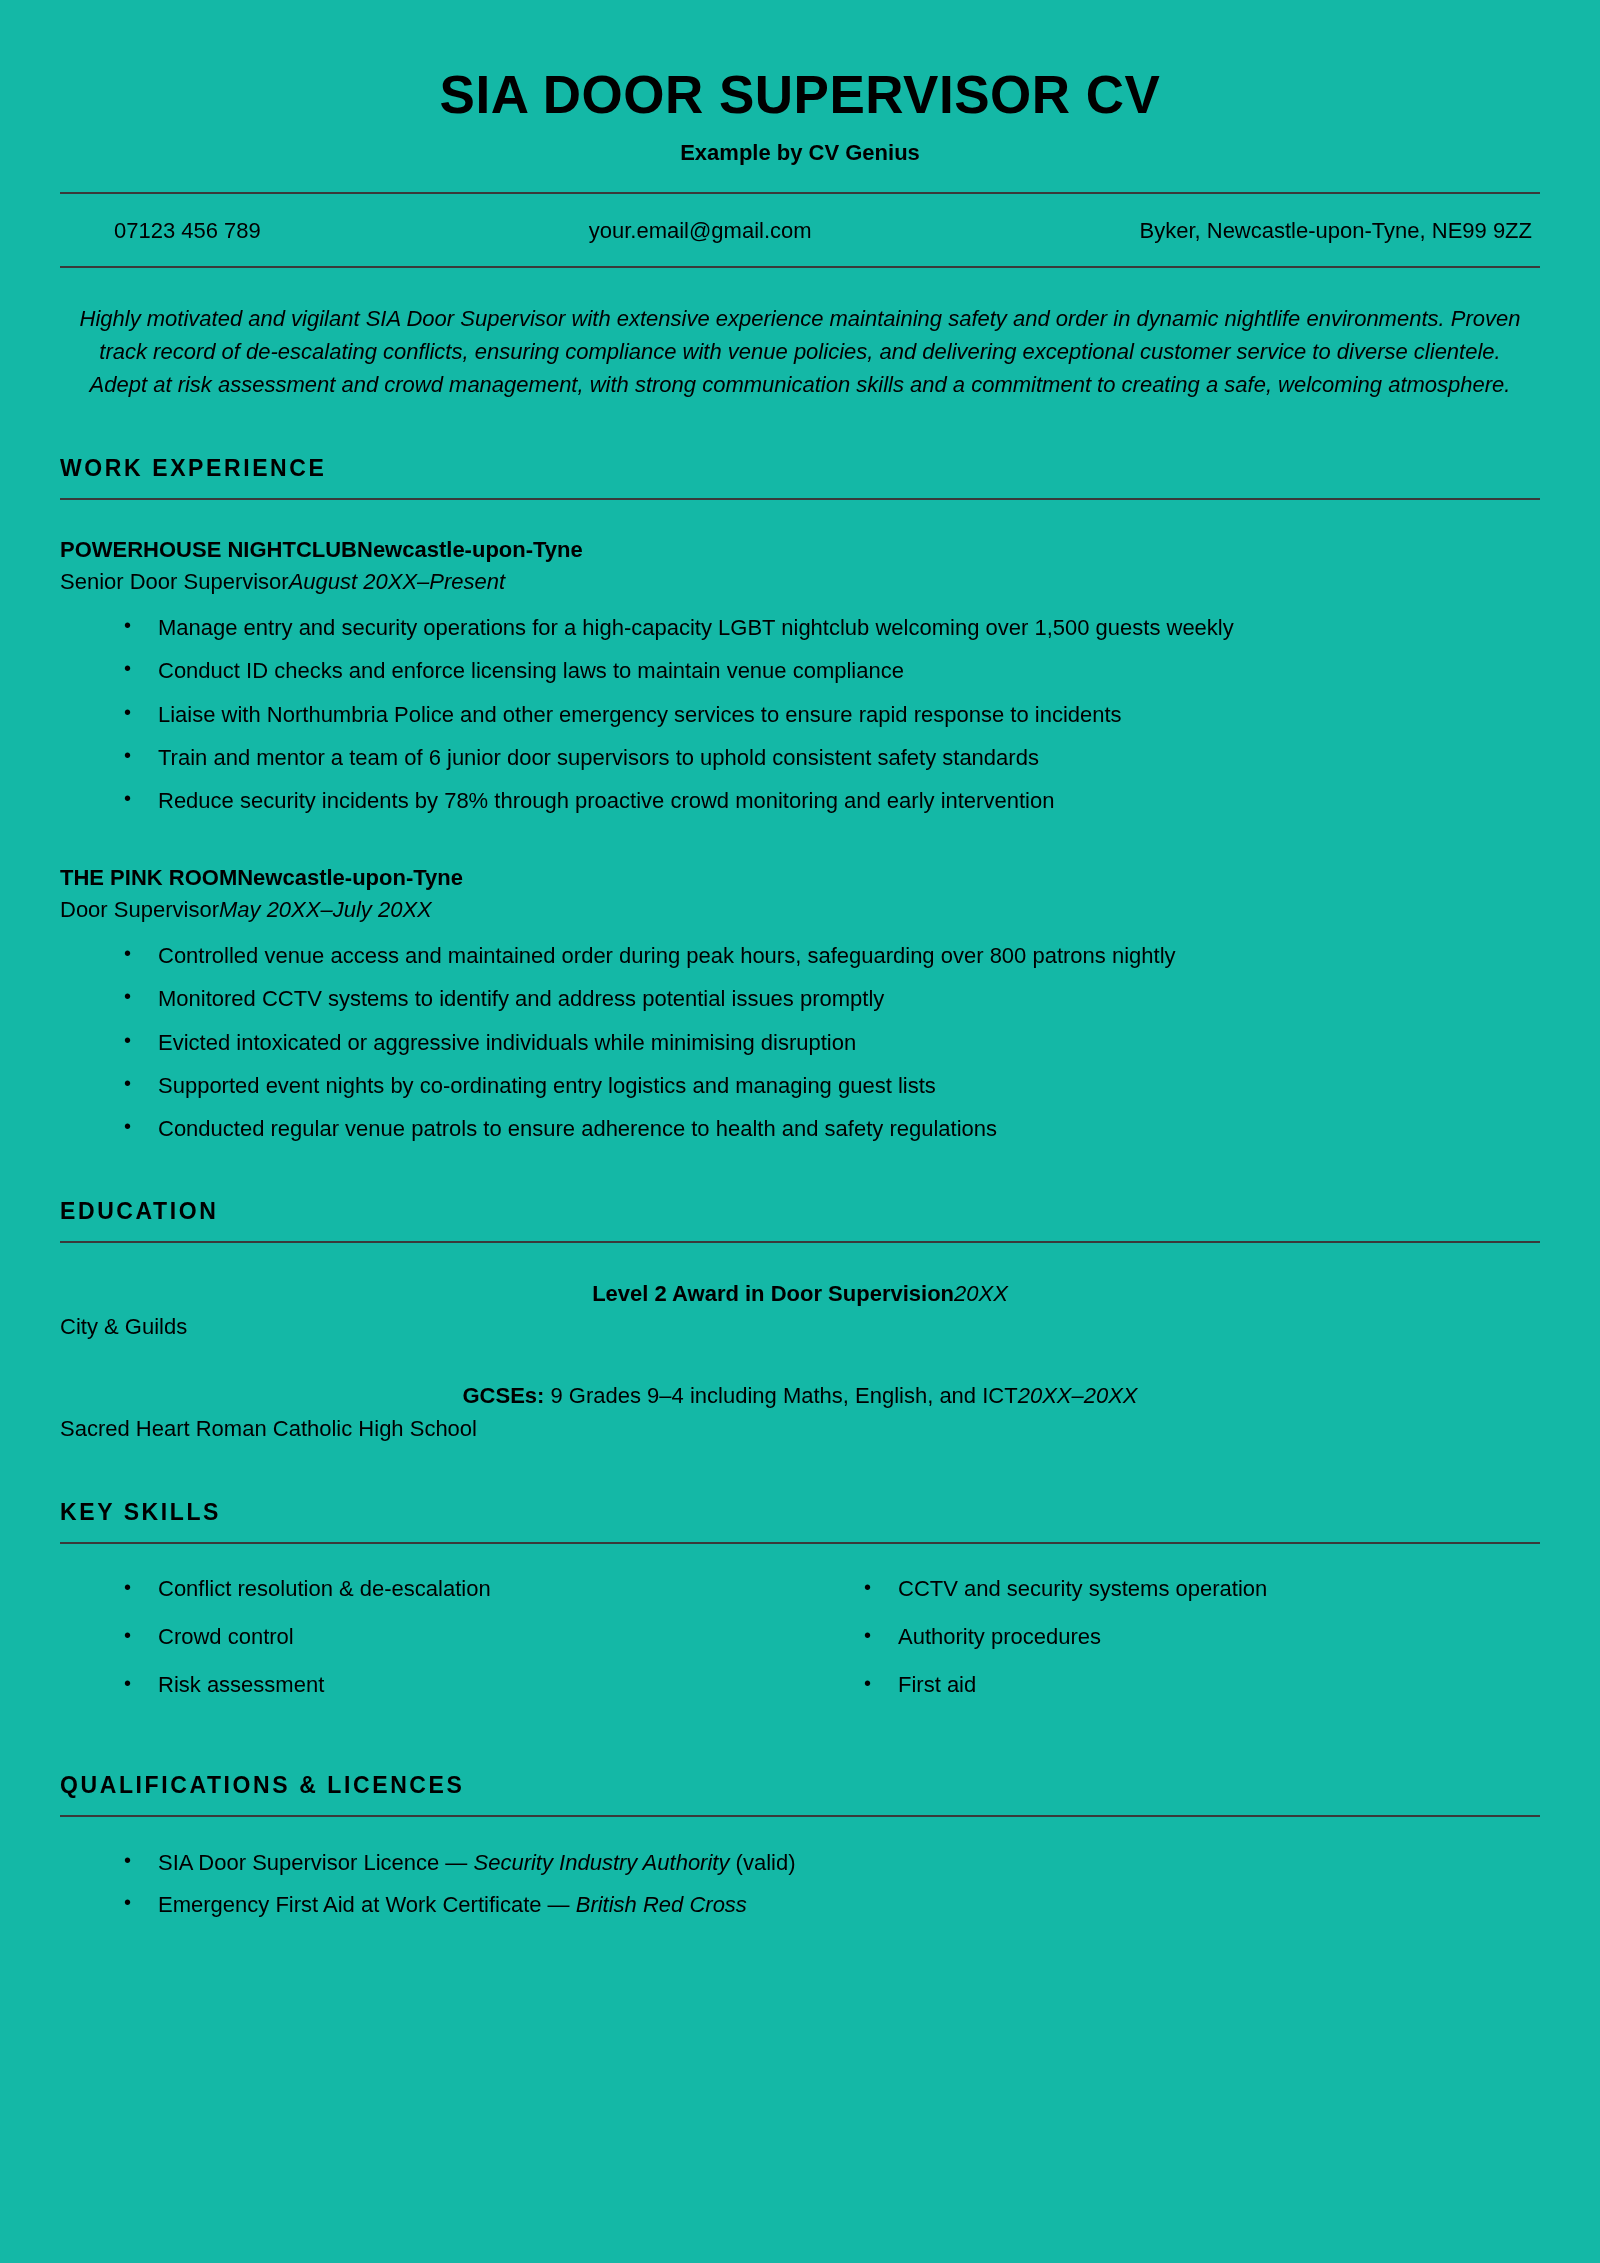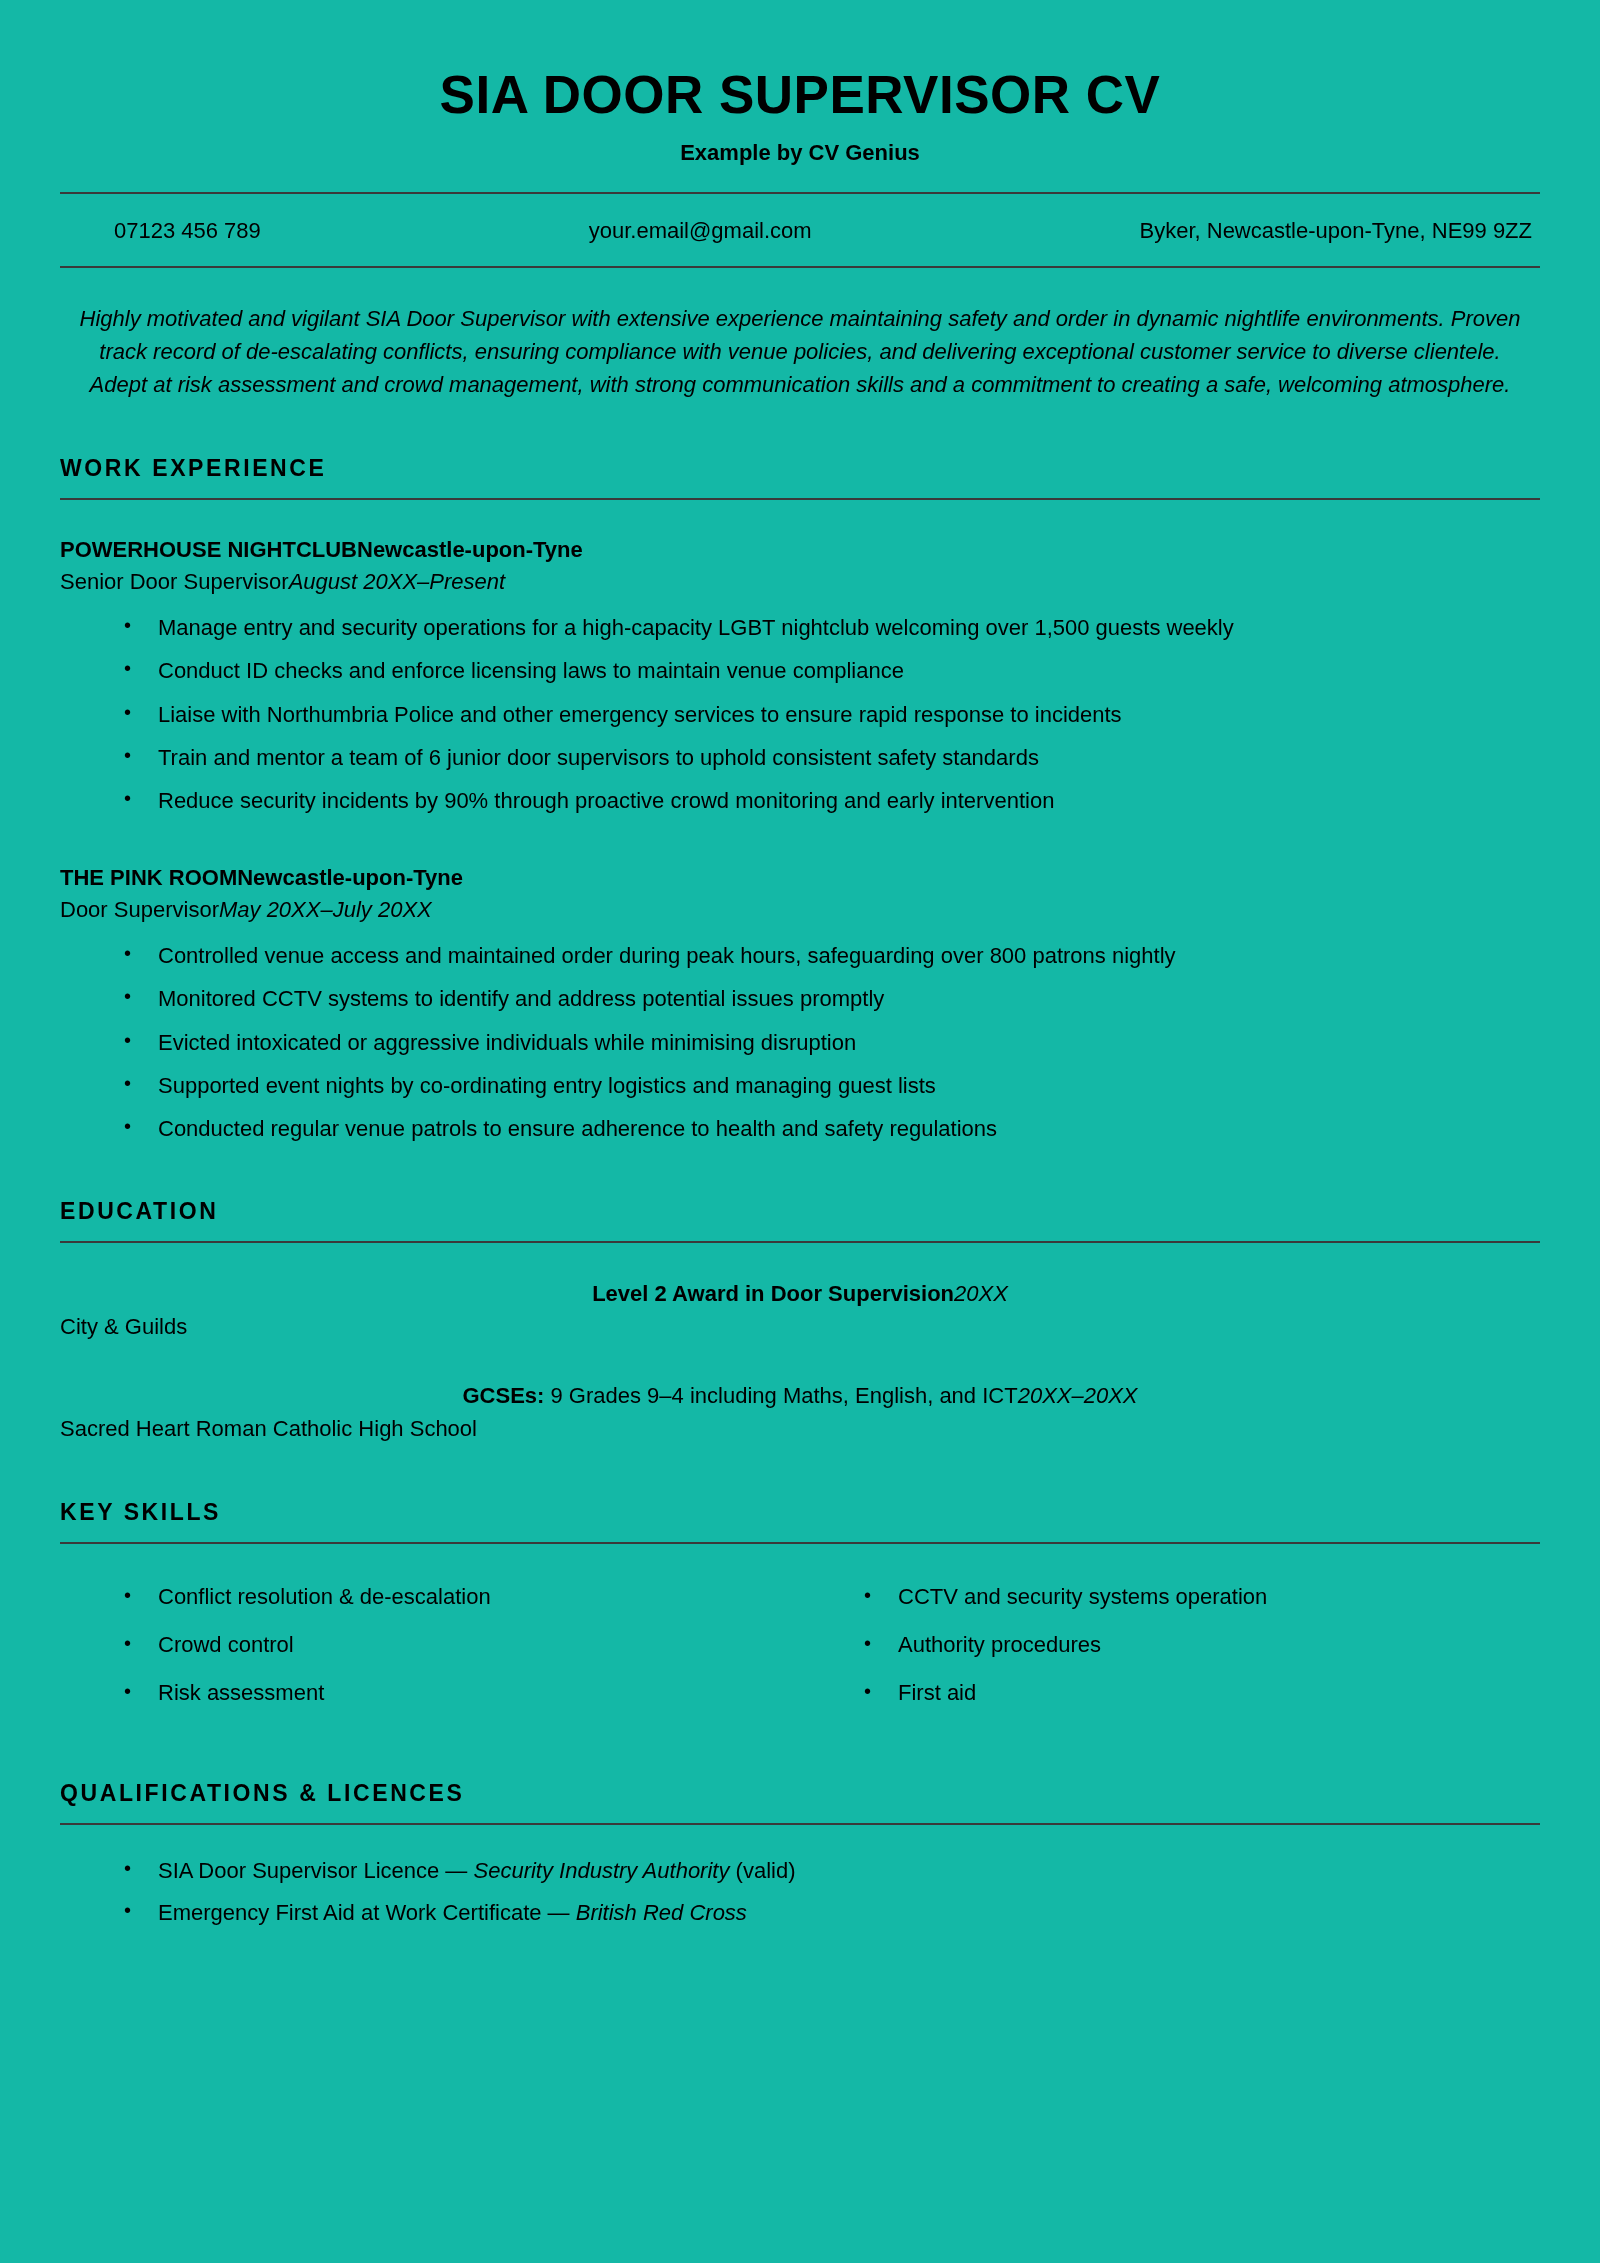--- a/index.html
+++ b/index.html
@@ -128,21 +128,21 @@
     line-height: 1.5;
   }
   .edu-degree { font-weight: bold; }
   .edu-date { font-style: italic; text-align: right; }
   .edu-school { font-size: 22px; line-height: 1.5; }
   .edu-prefix { font-weight: bold; }
 
   
   .skills-grid {
     display: flex;
-    margin-top: 38px;
+    margin-top: 30px;
   }
   .skills-col { width: 50%; box-sizing: border-box; }
   .skills-col ul {
     margin: 0;
     padding: 0 0 0 58px;
     list-style: none;
   }
   .skills-col li {
     font-size: 22px;
     line-height: 1.4;
@@ -209,21 +209,21 @@
       </div>
       <div class="job-line">
         <span class="job-role">Senior Door Supervisor</span>
         <span class="job-dates">August 20XX–Present</span>
       </div>
       <ul class="bullets">
         <li>Manage entry and security operations for a high-capacity LGBT nightclub welcoming over 1,500 guests weekly</li>
         <li>Conduct ID checks and enforce licensing laws to maintain venue compliance</li>
         <li>Liaise with Northumbria Police and other emergency services to ensure rapid response to incidents</li>
         <li>Train and mentor a team of 6 junior door supervisors to uphold consistent safety standards</li>
-        <li>Reduce security incidents by 90% through proactive crowd monitoring and early intervention</li>
+        <li>Reduce security incidents by 78% through proactive crowd monitoring and early intervention</li>
       </ul>
     </div>
 
     <div class="job">
       <div class="job-line">
         <span class="job-employer">THE PINK ROOM</span>
         <span class="job-location">Newcastle-upon-Tyne</span>
       </div>
       <div class="job-line">
         <span class="job-role">Door Supervisor</span>

